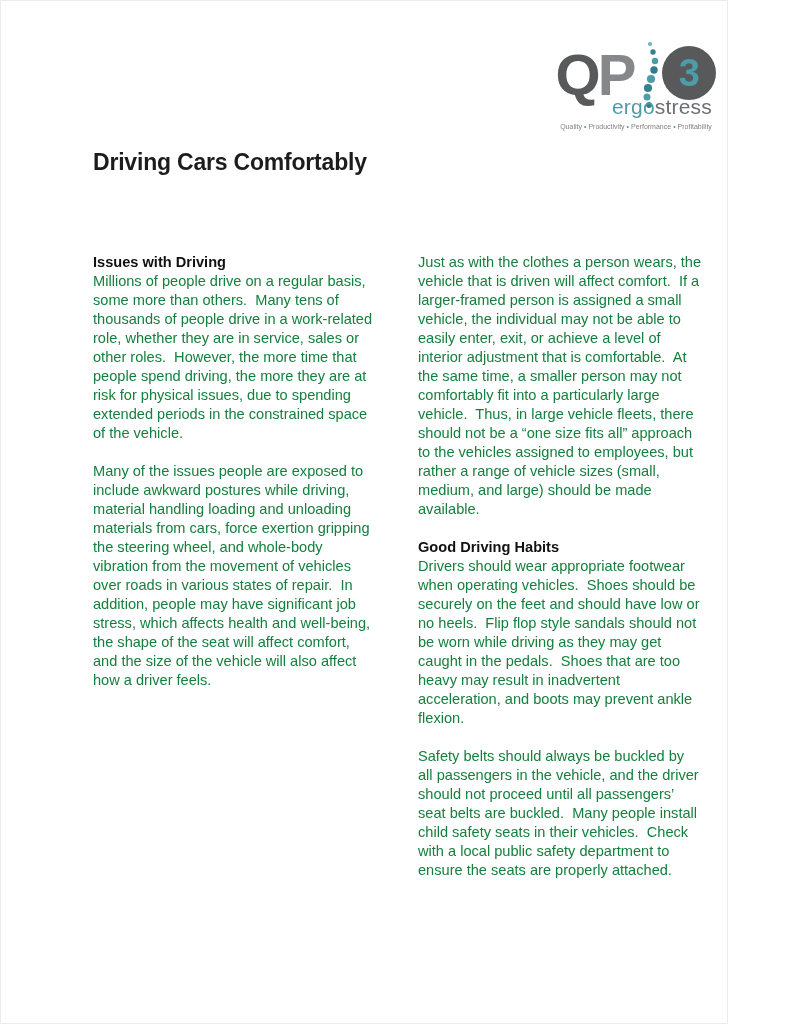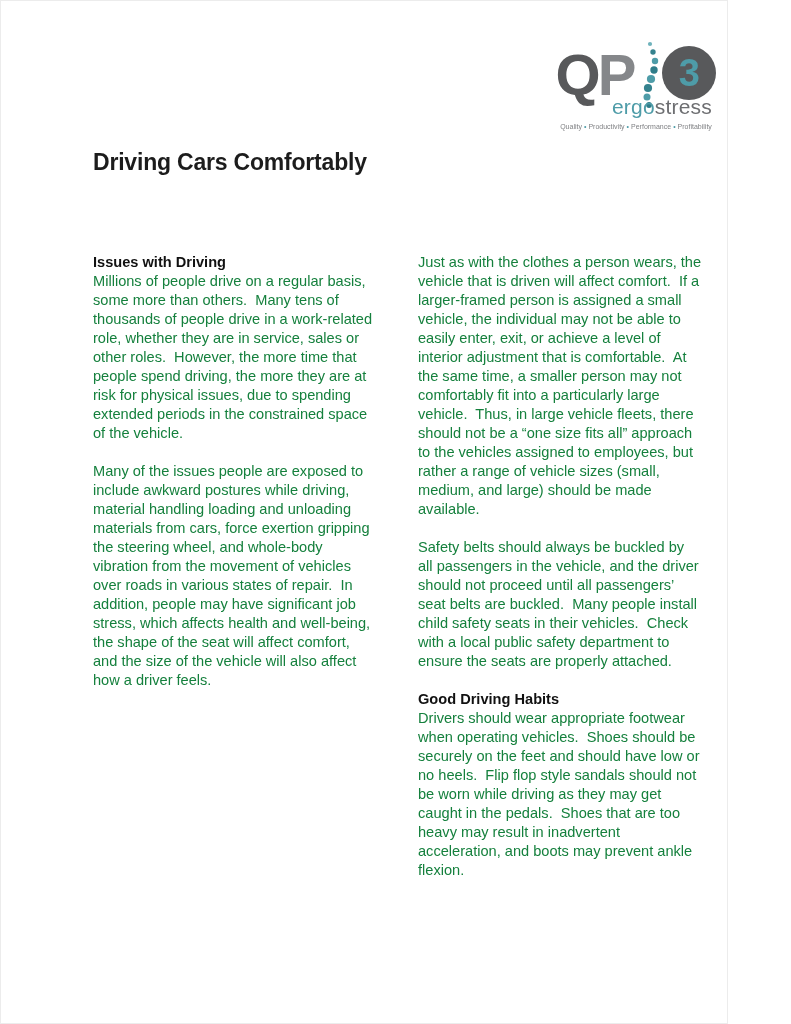--- a/index.html
+++ b/index.html
@@ -80,22 +80,22 @@
       <h2 class="block-heading"></h2>
       <p class="block-text">Many of the issues people are exposed to include awkward postures while driving, material handling loading and unloading materials from cars, force exertion gripping the steering wheel, and whole-body vibration from the movement of vehicles over roads in various states of repair.  In addition, people may have significant job stress, which affects health and well-being, the shape of the seat will affect comfort, and the size of the vehicle will also affect how a driver feels.</p>
     </section>
   </div>
 
   <div class="col col-right">
     <section class="text-block">
       <p class="block-text">Just as with the clothes a person wears, the vehicle that is driven will affect comfort.  If a larger-framed person is assigned a small vehicle, the individual may not be able to easily enter, exit, or achieve a level of interior adjustment that is comfortable.  At the same time, a smaller person may not comfortably fit into a particularly large vehicle.  Thus, in large vehicle fleets, there should not be a “one size fits all” approach to the vehicles assigned to employees, but rather a range of vehicle sizes (small, medium, and large) should be made available.</p>
     </section>
     <section class="text-block">
+      <h2 class="block-heading">Good Driving Habits</h2>
+      <p class="block-text">Drivers should wear appropriate footwear when operating vehicles.  Shoes should be securely on the feet and should have low or no heels.  Flip flop style sandals should not be worn while driving as they may get caught in the pedals.  Shoes that are too heavy may result in inadvertent acceleration, and boots may prevent ankle flexion.</p>
+    </section>
+    <section class="text-block">
       <h2 class="block-heading"></h2>
       <p class="block-text">Safety belts should always be buckled by all passengers in the vehicle, and the driver should not proceed until all passengers’ seat belts are buckled.  Many people install child safety seats in their vehicles.  Check with a local public safety department to ensure the seats are properly attached.</p>
-    </section>
-    <section class="text-block">
-      <h2 class="block-heading">Good Driving Habits</h2>
-      <p class="block-text">Drivers should wear appropriate footwear when operating vehicles.  Shoes should be securely on the feet and should have low or no heels.  Flip flop style sandals should not be worn while driving as they may get caught in the pedals.  Shoes that are too heavy may result in inadvertent acceleration, and boots may prevent ankle flexion.</p>
     </section>
   </div>
 
 </div>
 
 </body></html>

